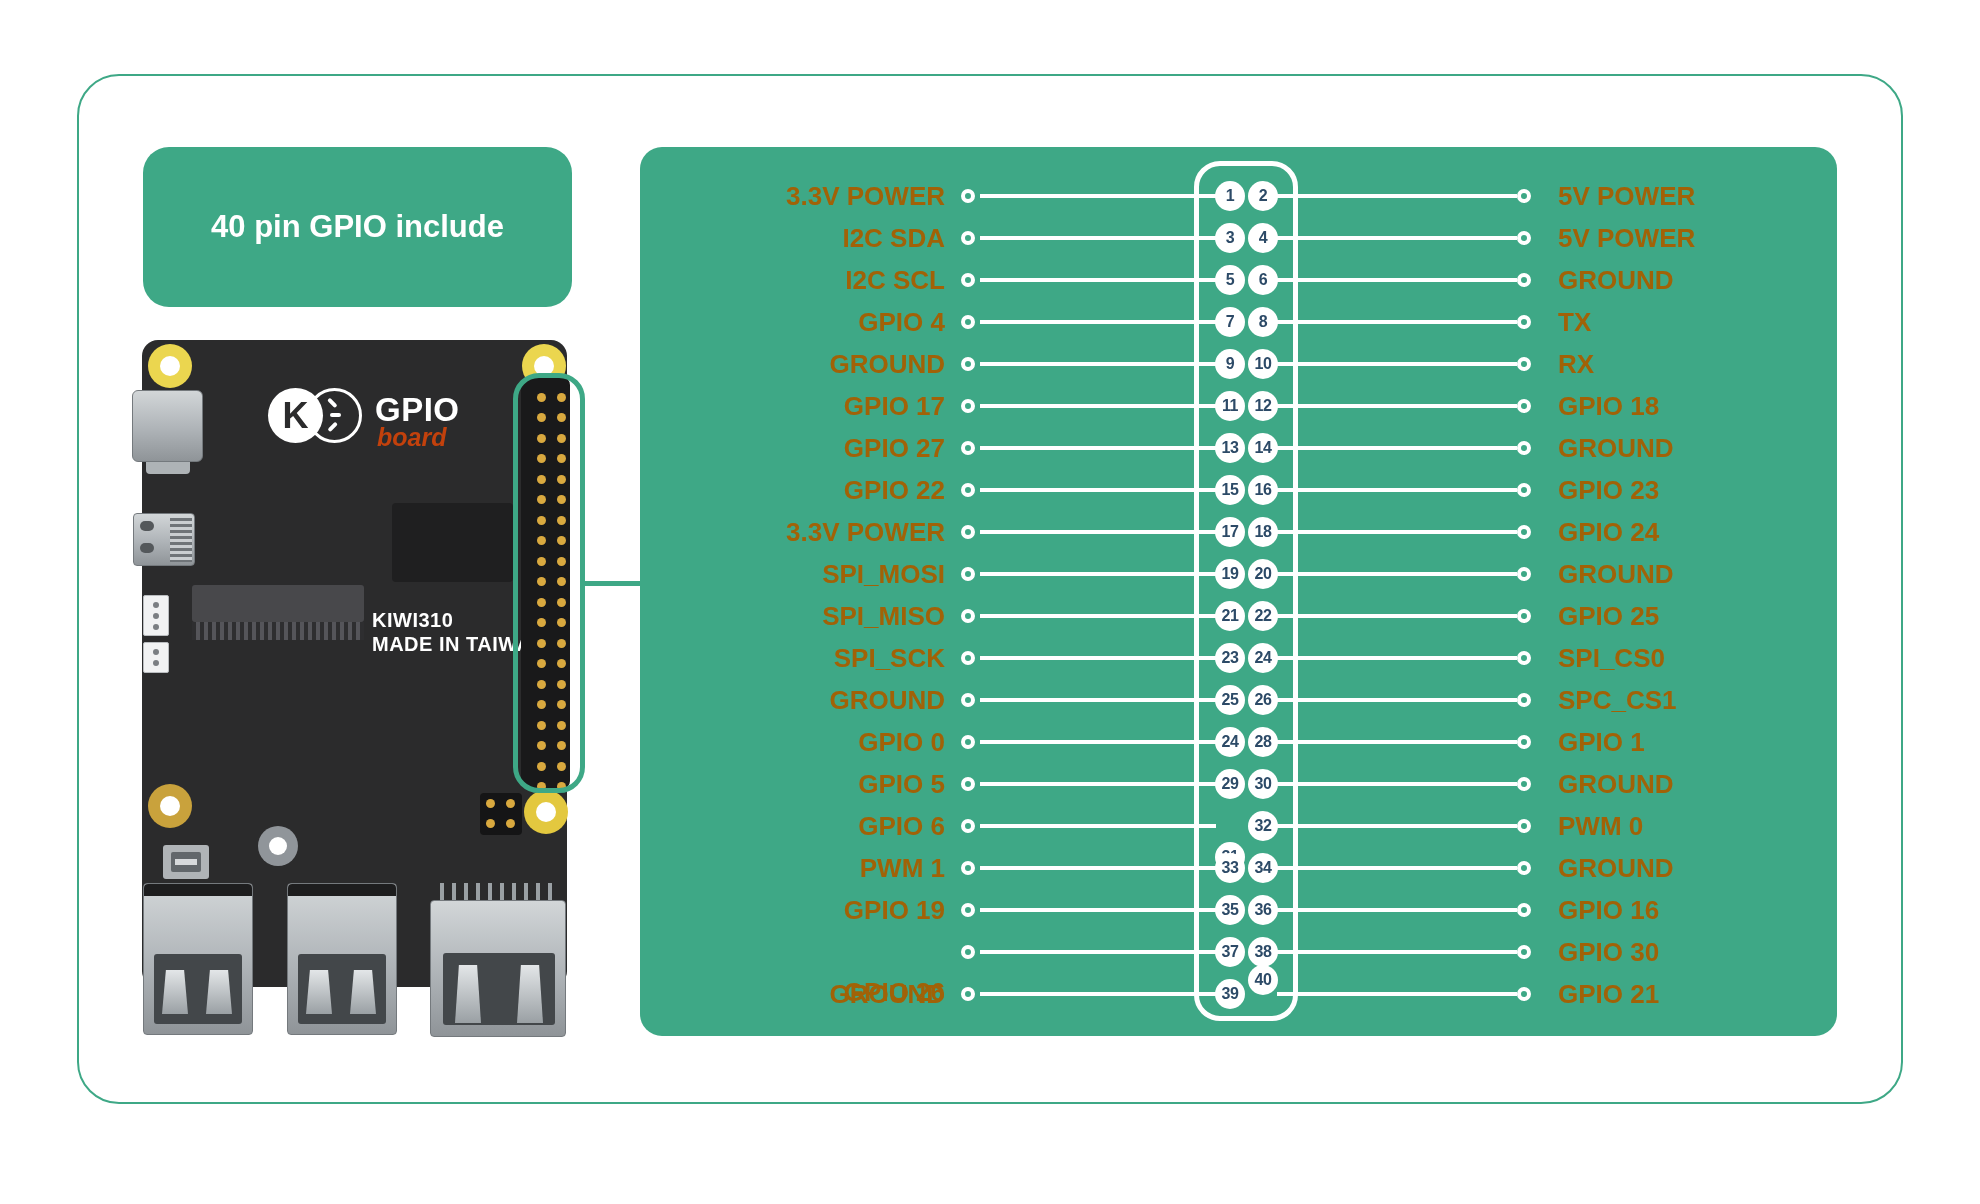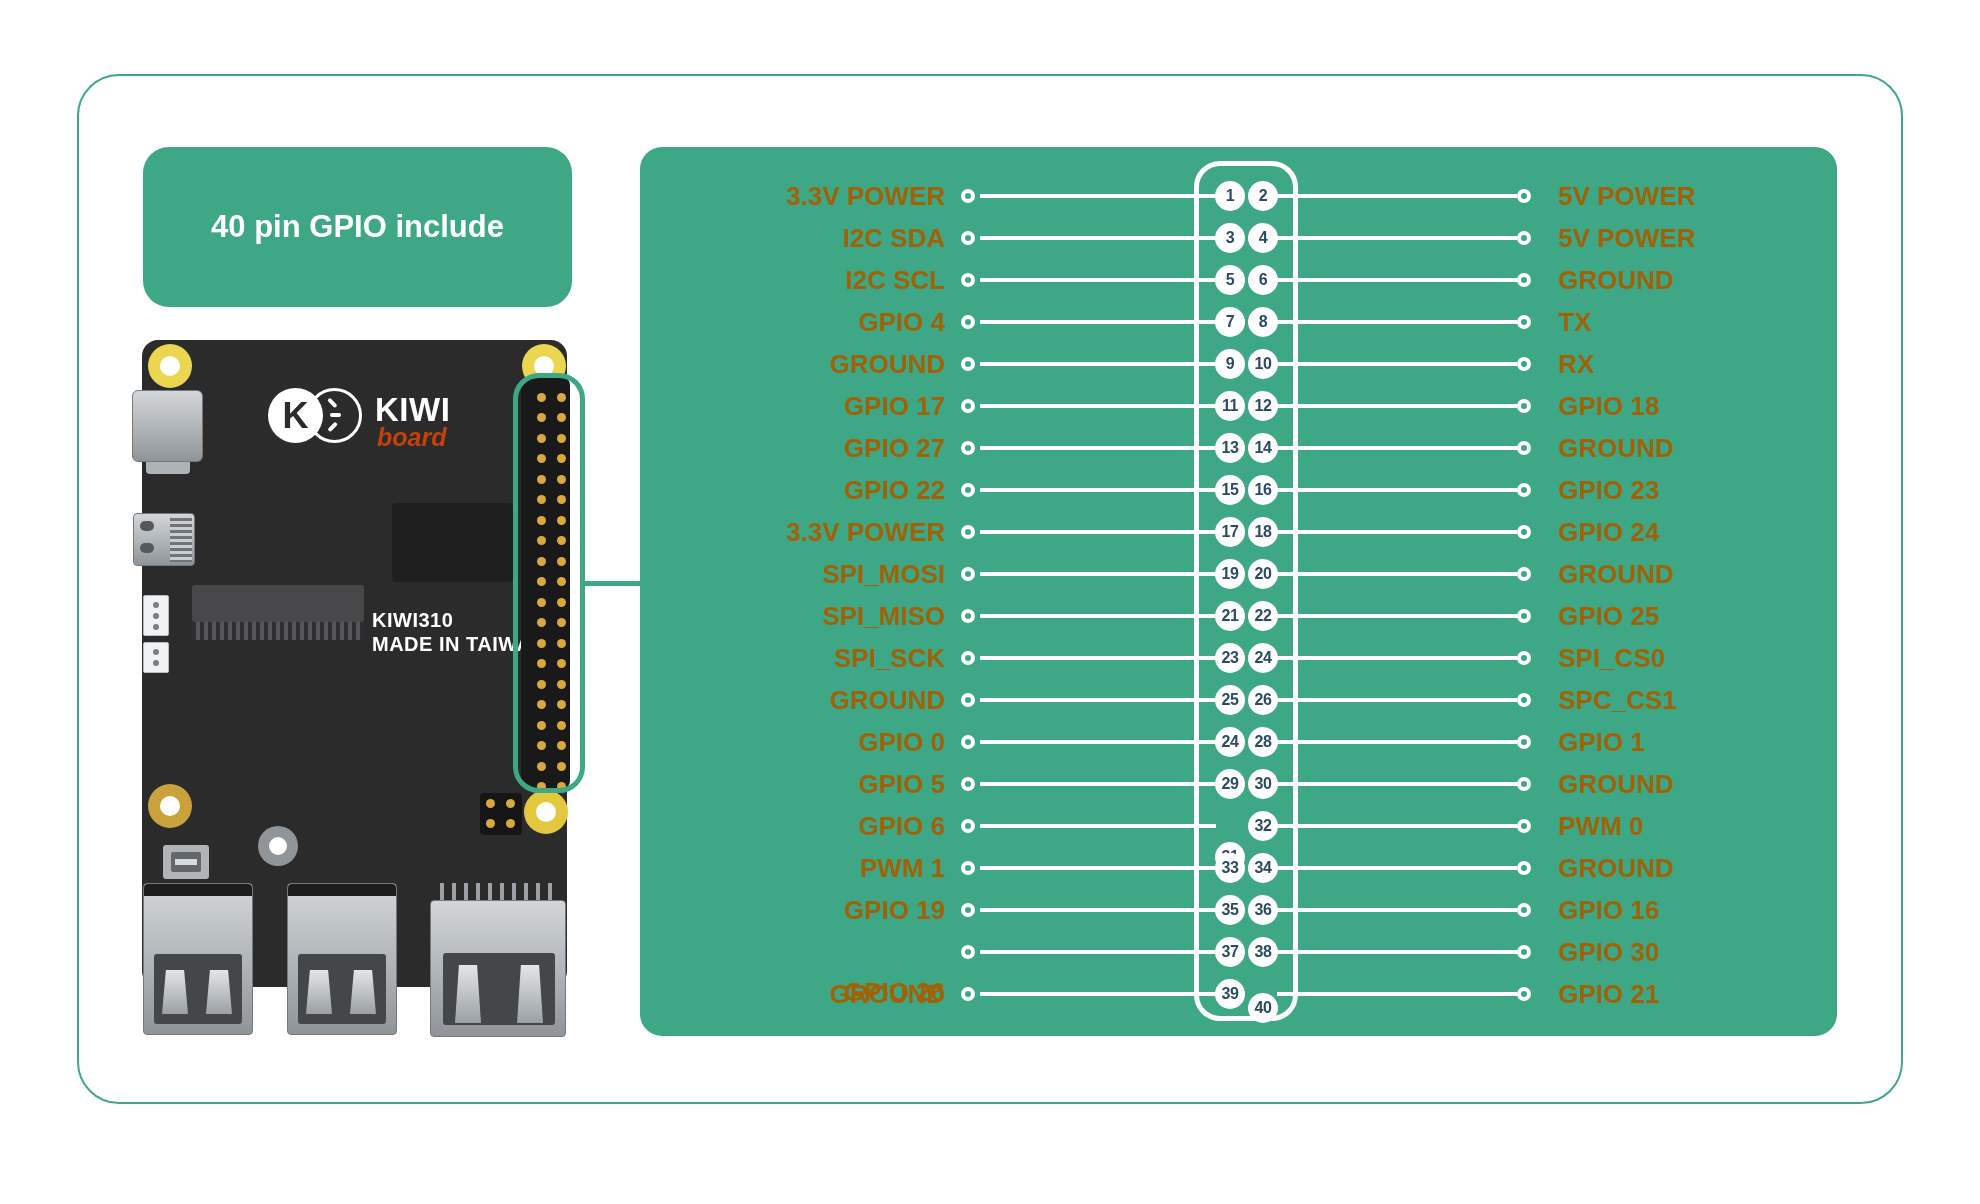--- a/index.html
+++ b/index.html
@@ -97,21 +97,21 @@
       </div>
     <div class="hole" style="left:258px;top:826px;width:40px;height:40px;background:#90959a;">
         <div class="inner" style="width:18px;height:18px;"></div>
       </div>
 
     <div class="logo-ring"></div>
     <div class="logo-circle"><span>K</span></div>
     <div class="spark" style="left:327px;top:401px;transform:rotate(45deg);"></div>
     <div class="spark" style="left:330px;top:413px;transform:rotate(0deg);"></div>
     <div class="spark" style="left:327px;top:425px;transform:rotate(-45deg);"></div>
-    <div class="logo-title">KIWI</div>
+    <div class="logo-title">GPIO</div>
     <div class="logo-sub">board</div>
 
     <div class="board-text">
       <div>KIWI310</div>
       <div>MADE IN TAIWAN</div>
     </div>
 
     <div class="abs silver" style="left:132px;top:390px;width:71px;height:72px;border-radius:6px;"></div>
     <div class="abs" style="left:146px;top:462px;width:44px;height:12px;background:#aeb3b6;border-radius:0 0 4px 4px;"></div>
     <div class="abs silver" style="left:133px;top:513px;width:62px;height:53px;border-radius:4px;"></div>
@@ -362,19 +362,19 @@
       <div class="wire" style="left:980px;top:950px;width:236px;"></div>
       <div class="pin-circle" style="left:1215px;top:937px;">37</div>
       <div class="pin-circle" style="left:1248px;top:937px;">38</div>
       <div class="wire" style="left:1277px;top:950px;width:240px;"></div>
       <div class="ring" style="left:1517px;top:945px;"></div>
       <div class="row-label right" style="top:936px;">GPIO 30</div>
       <div class="row-label left" style="top:978px;">GROUND</div>
       <div class="ring" style="left:961px;top:987px;"></div>
       <div class="wire" style="left:980px;top:992px;width:236px;"></div>
       <div class="pin-circle" style="left:1215px;top:979px;">39</div>
-      <div class="pin-circle" style="left:1248px;top:993px;">40</div>
+      <div class="pin-circle" style="left:1248px;top:965px;">40</div>
       <div class="wire" style="left:1277px;top:992px;width:240px;"></div>
       <div class="ring" style="left:1517px;top:987px;"></div>
       <div class="row-label right" style="top:978px;">GPIO 21</div>
     </div>
 
 </div>
 
 </body></html>

